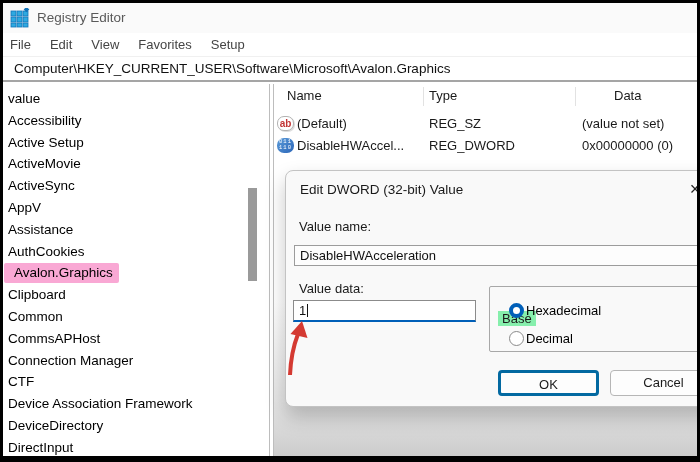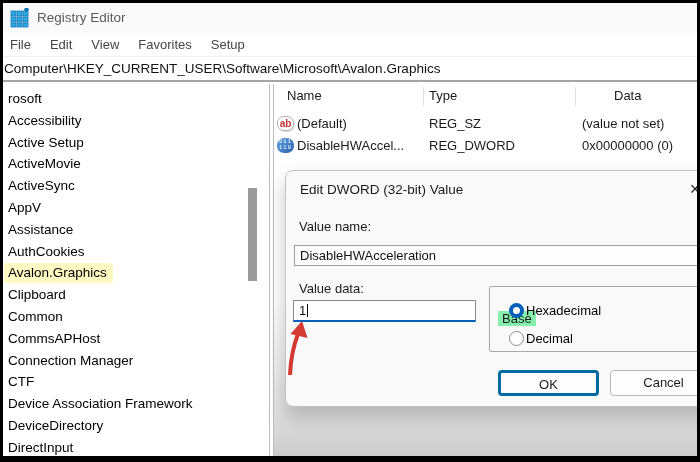--- a/index.html
+++ b/index.html
@@ -12,32 +12,32 @@
   .titlebar { position:relative; height:30px; background:#fafafa; }
   .app-icon { position:absolute; left:7px; top:5px; width:20px; height:20px; }
   .title-text { position:absolute; left:34px; top:7px; font-size:13.5px; color:#5a5a5a; }
 
   
   .menubar { display:flex; align-items:center; height:24px; background:#fff; padding-left:6px; gap:17px; border-bottom:1px solid #f0f0f0; }
   .menu-item { color:#454545; font-size:13px; padding:2px 1px; cursor:default; }
 
   
   .addressbar { height:25px; background:#fff; border-bottom:2px solid #a5a5a5; display:flex; align-items:center; }
-  .address-text { padding-left:1px; font-size:13.5px; color:#111; white-space:nowrap; }
+  .address-text { padding-left:11px; font-size:13.5px; color:#111; white-space:nowrap; }
 
   
   .body { position:absolute; top:81px; left:0; right:0; bottom:0; display:flex; }
   .tree-pane { position:relative; width:266px; background:#fff; overflow:hidden; padding-top:4px; }
   .splitter { width:5px; border-left:1px solid #bdbdbd; border-right:1px solid #bdbdbd; background:#fff; }
   .list-pane { position:relative; flex:1; background:linear-gradient(180deg,#ffffff 0%,#ffffff 58%,#e6e6e6 85%,#cccccc 100%); overflow:hidden; }
 
   
   .tree-item { height:21.8px; line-height:21.8px; font-size:13.5px; padding-left:3px; white-space:nowrap; color:#000; }
   .tree-item span { display:inline-block; line-height:17px; padding:1px 6px 2px 2px; border-radius:2px; }
-  .tree-item.selected span { background:#fef9c3; padding-left:4px; margin-left:-2px; }
+  .tree-item.selected span { background:#f9a8d4; padding-left:10px; margin-left:-2px; }
   .tree-scroll-thumb { position:absolute; left:245px; top:104px; width:9px; height:93px; background:#9a9a9a; }
 
   
   .list-header { position:relative; height:26px; }
   .col-name { position:absolute; left:13px; top:4px; }
   .col-type { position:absolute; left:155px; top:4px; }
   .col-data { position:absolute; left:308px; top:4px;margin-left:32px; }
   .col-sep { position:absolute; top:3px; width:1px; height:19px; background:#e2e2e2; }
   .list-row { position:absolute; left:0; right:0; height:22px; }
   .row-1 { top:29px; } .row-2 { top:51px; }
@@ -104,21 +104,21 @@
       <div class="menu-item">Favorites</div>
       <div class="menu-item">Setup</div>
     </div>
 
     <div class="addressbar">
       <div class="address-text">Computer\HKEY_CURRENT_USER\Software\Microsoft\Avalon.Graphics</div>
     </div>
 
     <div class="body">
       <div class="tree-pane" id="treePane">
-        <div class="tree-item"><span>rosoft</span></div>
+        <div class="tree-item"><span>value</span></div>
           <div class="tree-item"><span>Accessibility</span></div>
           <div class="tree-item"><span>Active Setup</span></div>
           <div class="tree-item"><span>ActiveMovie</span></div>
           <div class="tree-item"><span>ActiveSync</span></div>
           <div class="tree-item"><span>AppV</span></div>
           <div class="tree-item"><span>Assistance</span></div>
           <div class="tree-item"><span>AuthCookies</span></div>
           <div class="tree-item selected"><span>Avalon.Graphics</span></div>
           <div class="tree-item"><span>Clipboard</span></div>
           <div class="tree-item"><span>Common</span></div>

